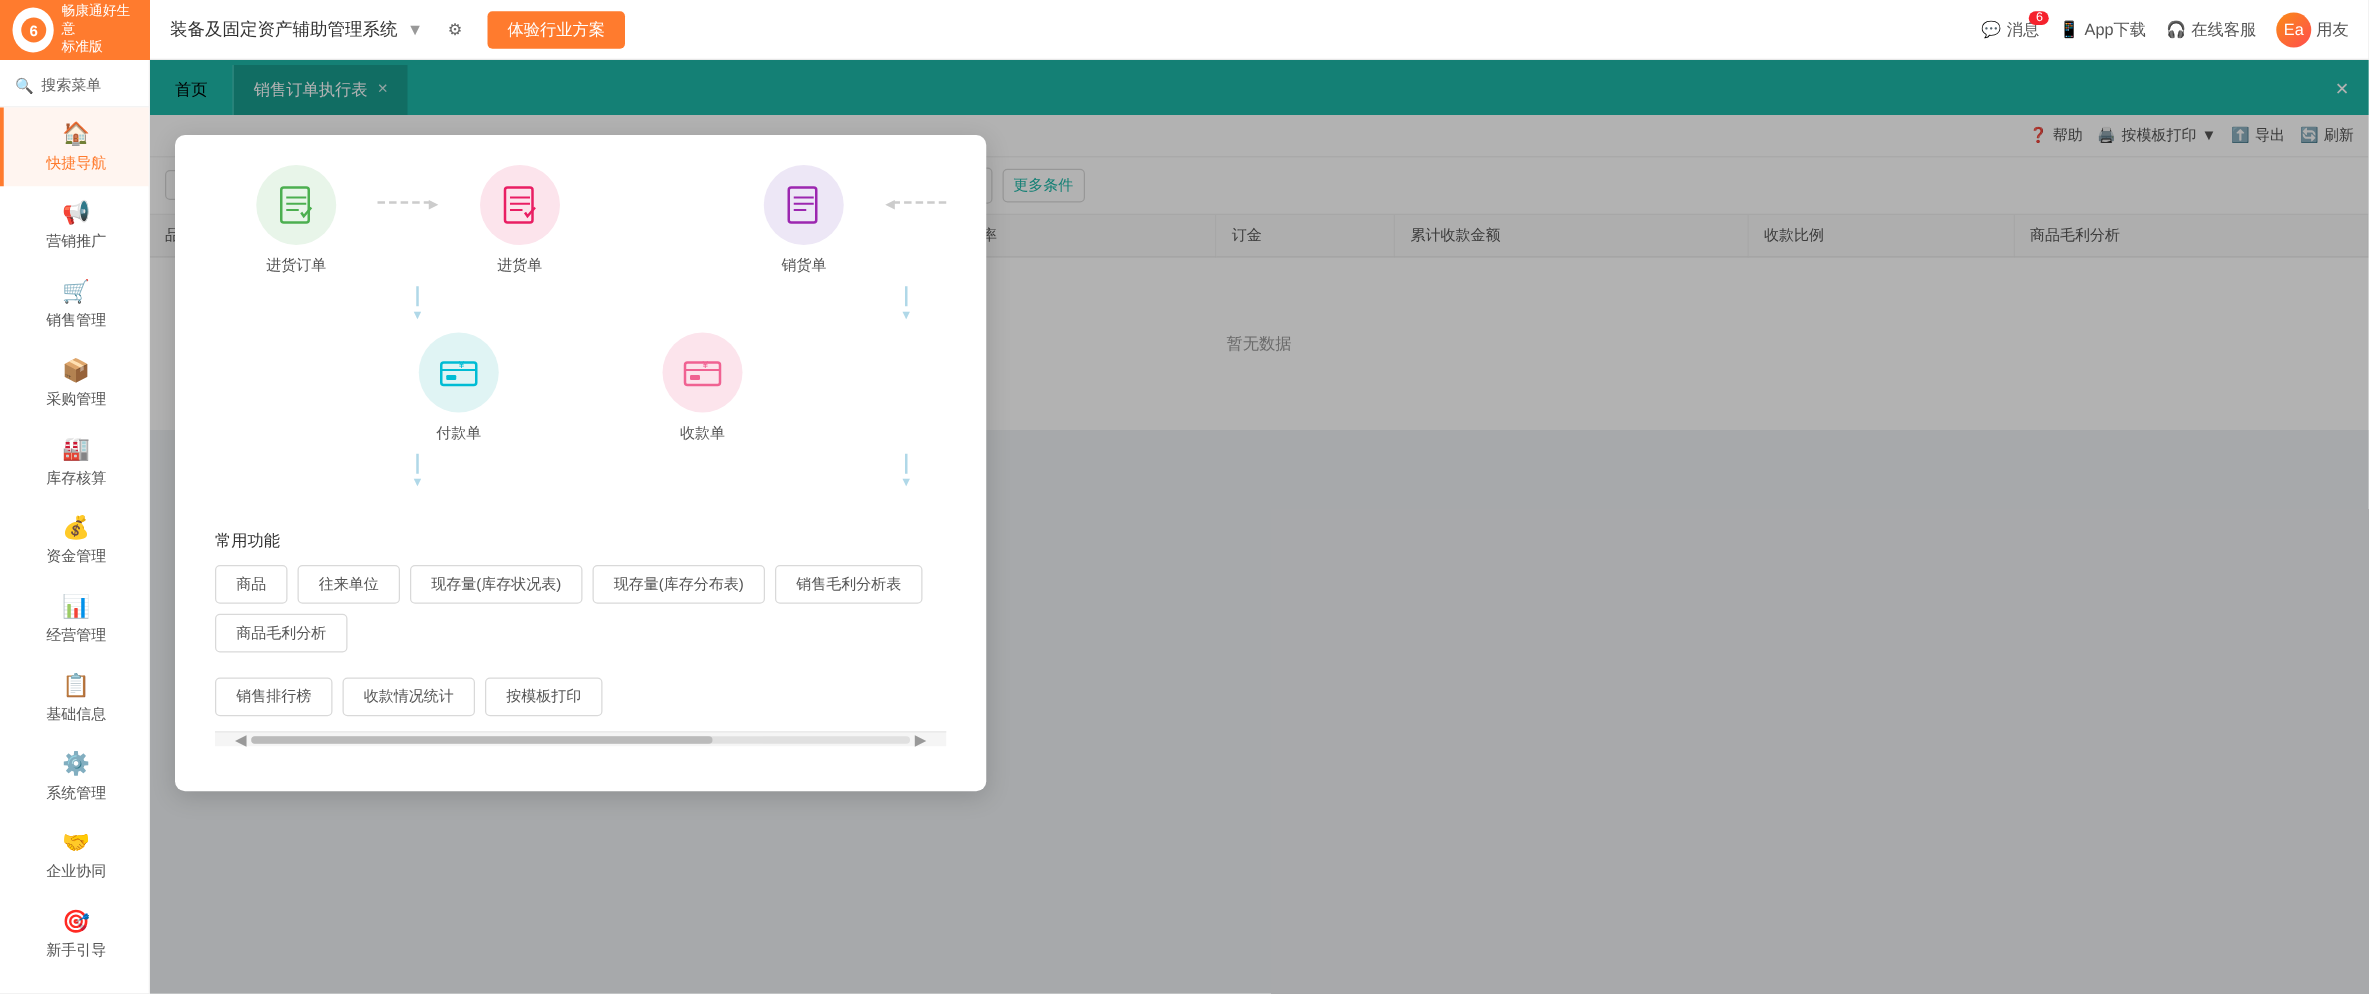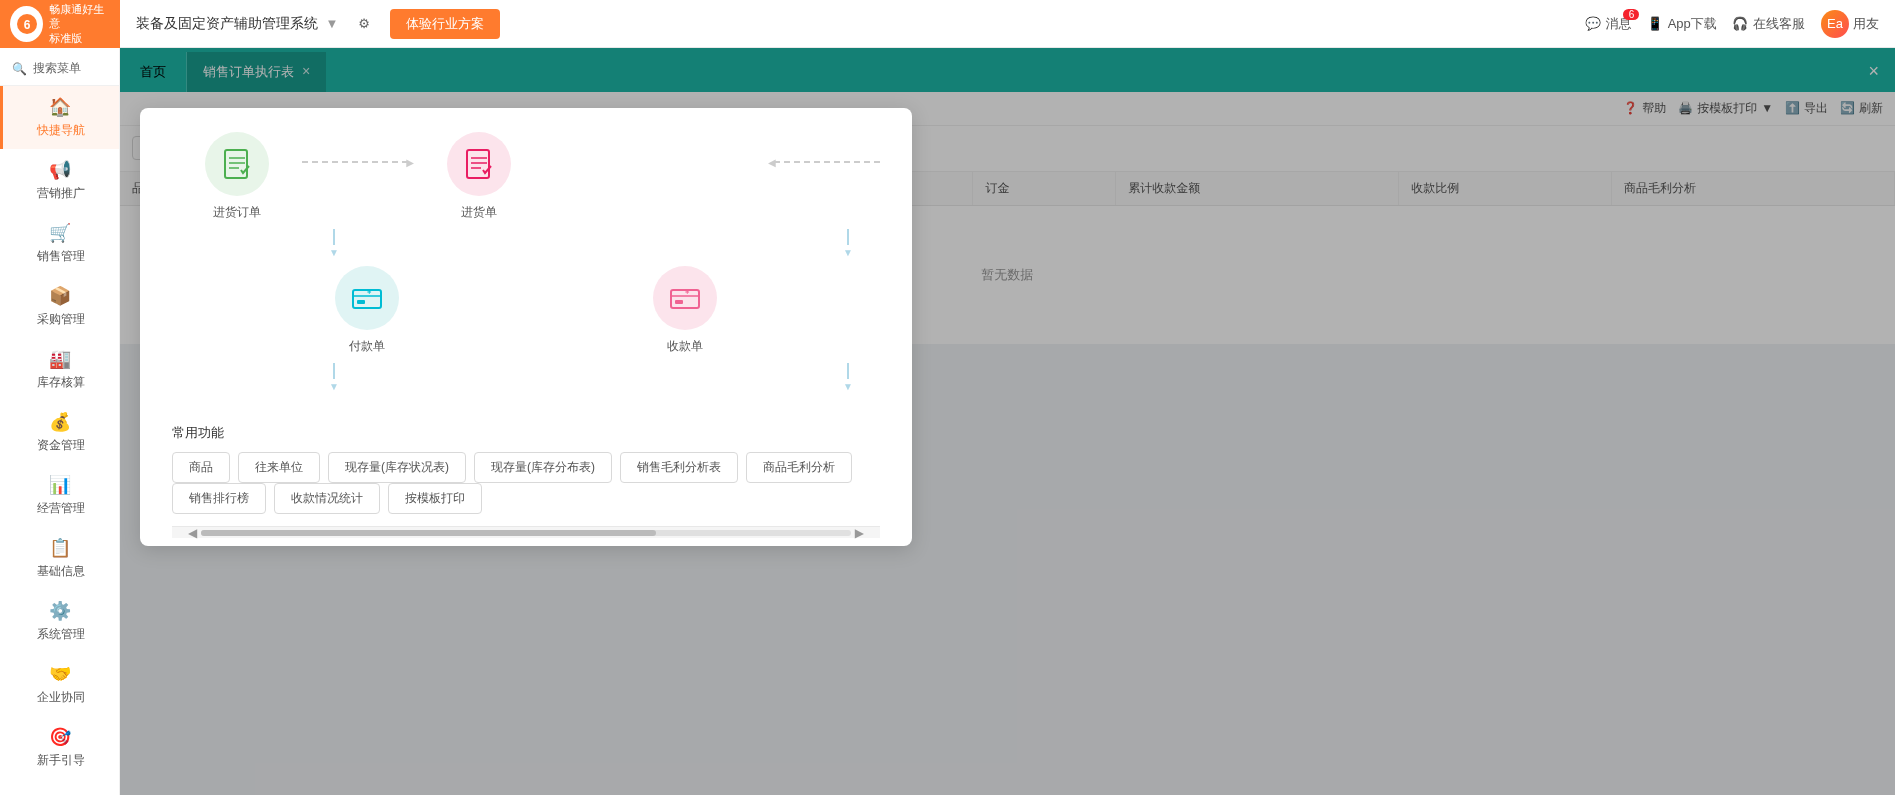--- a/index.html
+++ b/index.html
@@ -319,22 +319,22 @@
       background: rgba(0,0,0,0.3);
       z-index: 100;
       display: flex;
       align-items: flex-start;
       justify-content: flex-start;
       padding: 60px 0 0 20px;
     }
     .modal-box {
       background: #fff;
       border-radius: 8px;
-      padding: 24px 32px 8px;
-      width: 772px;
+      padding: 24px 32px 36px;
+      width: 649px;
       box-shadow: 0 4px 20px rgba(0,0,0,0.15);
       position: relative;
     }
 
     
     .flow-diagram {
       display: flex;
       flex-direction: column;
       gap: 8px;
       margin-bottom: 24px;
@@ -681,20 +681,31 @@
                   <line x1="10" y1="17" x2="26" y2="17" stroke="#e91e63" stroke-width="1.5"></line>
                   <line x1="10" y1="22" x2="20" y2="22" stroke="#e91e63" stroke-width="1.5"></line>
                   <polyline points="22,24 24,27 30,20" fill="none" stroke="#e91e63" stroke-width="2"></polyline>
                 </svg>
               </div>
               <span class="flow-label">进货单</span>
             </div>
 
             <div style="flex:2"></div>
 
+            <div class="flow-node">
+              <div class="flow-circle circle-purple">
+                <svg width="36" height="36" viewBox="0 0 36 36">
+                  <rect x="6" y="4" width="22" height="28" rx="2" fill="none" stroke="#9c27b0" stroke-width="2"></rect>
+                  <line x1="10" y1="12" x2="26" y2="12" stroke="#9c27b0" stroke-width="1.5"></line>
+                  <line x1="10" y1="17" x2="26" y2="17" stroke="#9c27b0" stroke-width="1.5"></line>
+                  <line x1="10" y1="22" x2="20" y2="22" stroke="#9c27b0" stroke-width="1.5"></line>
+                </svg>
+              </div>
+              <span class="flow-label">销货单</span>
+            </div>
 
             <div class="flow-arrow-h-rev"></div>
 
           </div>
 
           <div class="flow-row" style="align-items:flex-start; padding-left:130px;">
 
             <div style="width:64px; display:flex; flex-direction:column; align-items:center; gap:2px;">
               <div style="width:2px; height:16px; background:#b0d8e8;"></div>
               <div style="color:#b0d8e8; font-size:10px;">▼</div>
@@ -765,21 +776,21 @@
         <div class="common-functions">
           <div class="common-title">常用功能</div>
           <div class="func-buttons">
             <button class="func-btn">商品</button>
             <button class="func-btn">往来单位</button>
             <button class="func-btn">现存量(库存状况表)</button>
             <button class="func-btn">现存量(库存分布表)</button>
             <button class="func-btn">销售毛利分析表</button>
             <button class="func-btn">商品毛利分析</button>
           </div>
-          <div class="func-buttons" style="margin-top:0">
+          <div class="func-buttons" style="margin-top:20px">
             <button class="func-btn">销售排行榜</button>
             <button class="func-btn">收款情况统计</button>
             <button class="func-btn">按模板打印</button>
           </div>
         </div>
 
         <div class="scrollbar-area">
           <span class="scroll-arrow">◀</span>
           <div class="scrollbar-track">
             <div class="scrollbar-thumb"></div>

